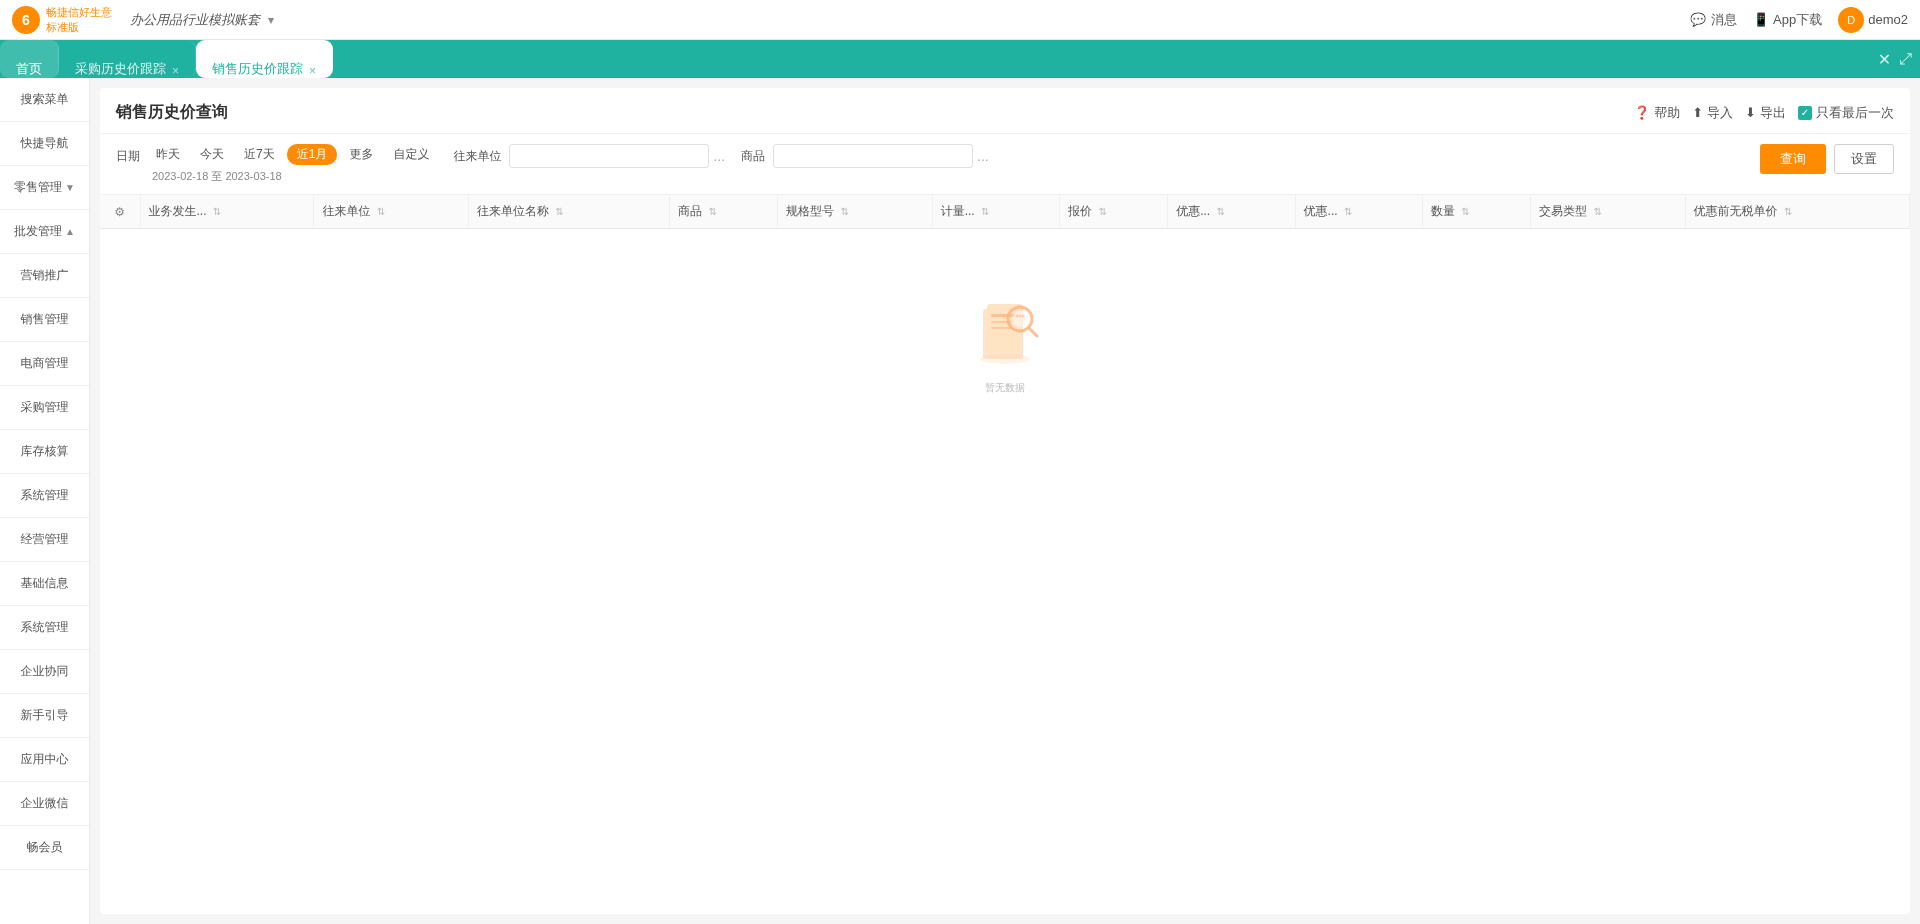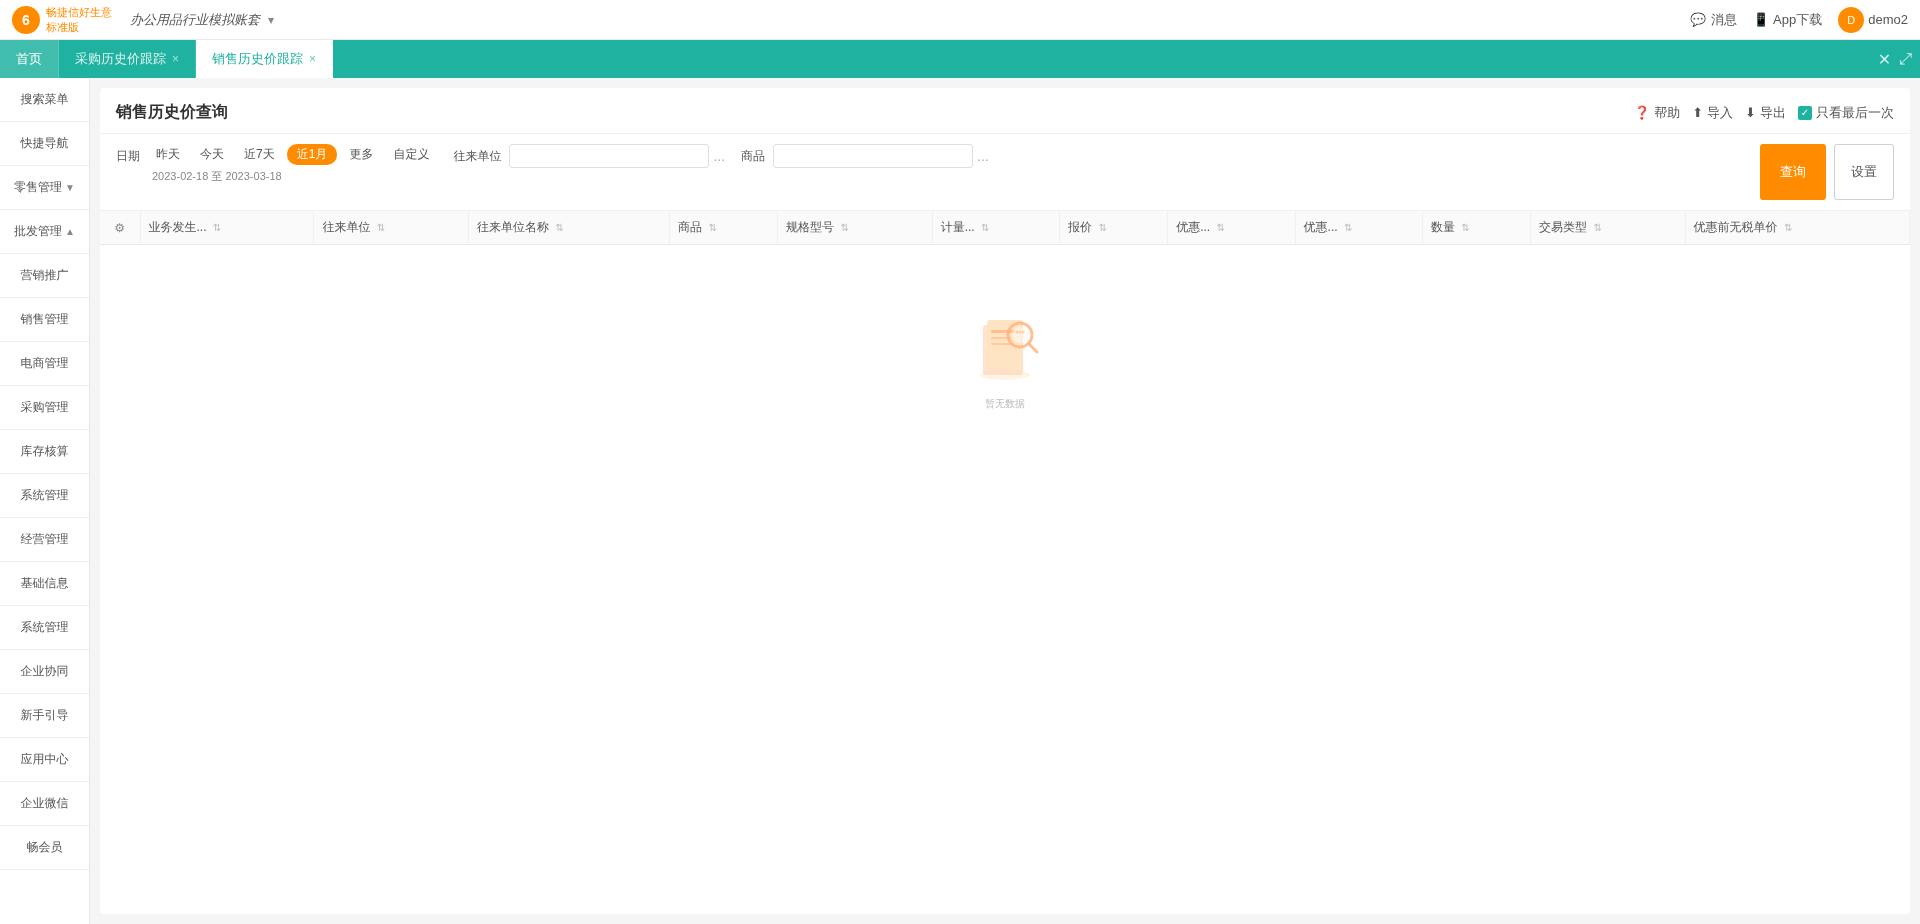--- a/index.html
+++ b/index.html
@@ -29,28 +29,29 @@
     
     .tab-bar {
       height: 38px;
       background: #20b2a0;
       display: flex;
       align-items: stretch;
       flex-shrink: 0;
     }
     .tab-item {
       display: flex;
-      align-items: center;
+      align-items: flex-end;
       padding: 0 16px;
       font-size: 13px;
       color: rgba(255,255,255,0.85);
       cursor: pointer;
       gap: 6px;
       border-right: 1px solid rgba(255,255,255,0.15);
       position: relative;
+      border-radius: 9px;
     }
     .tab-item.home { background: rgba(255,255,255,0.15); color: white; }
     .tab-item.active { background: white; color: #20b2a0; font-weight: 500; }
     .tab-close { font-size: 12px; color: inherit; cursor: pointer; opacity: 0.7; }
     .tab-bar-end { margin-left: auto; display: flex; align-items: center; padding: 0 8px; gap: 8px; }
     .tab-bar-end-btn { color: rgba(255,255,255,0.8); font-size: 16px; cursor: pointer; }
 
     
     .main-layout { display: flex; flex: 1; overflow: hidden; }
 
@@ -163,21 +164,21 @@
       border: none;
       padding: 6px 20px;
       border-radius: 3px;
       cursor: pointer;
       font-size: 13px;
     }
     .btn-settings {
       background: white;
       color: #555;
       border: 1px solid #d0d0d0;
-      padding: 18px 16px;
+      padding: 5px 16px;
       border-radius: 3px;
       cursor: pointer;
       font-size: 13px;
     }
 
     
     .table-container { flex: 1; overflow: auto; }
     table { width: 100%; border-collapse: collapse; font-size: 12px; }
     thead { background: #fafafa; position: sticky; top: 0; z-index: 1; }
     th {

